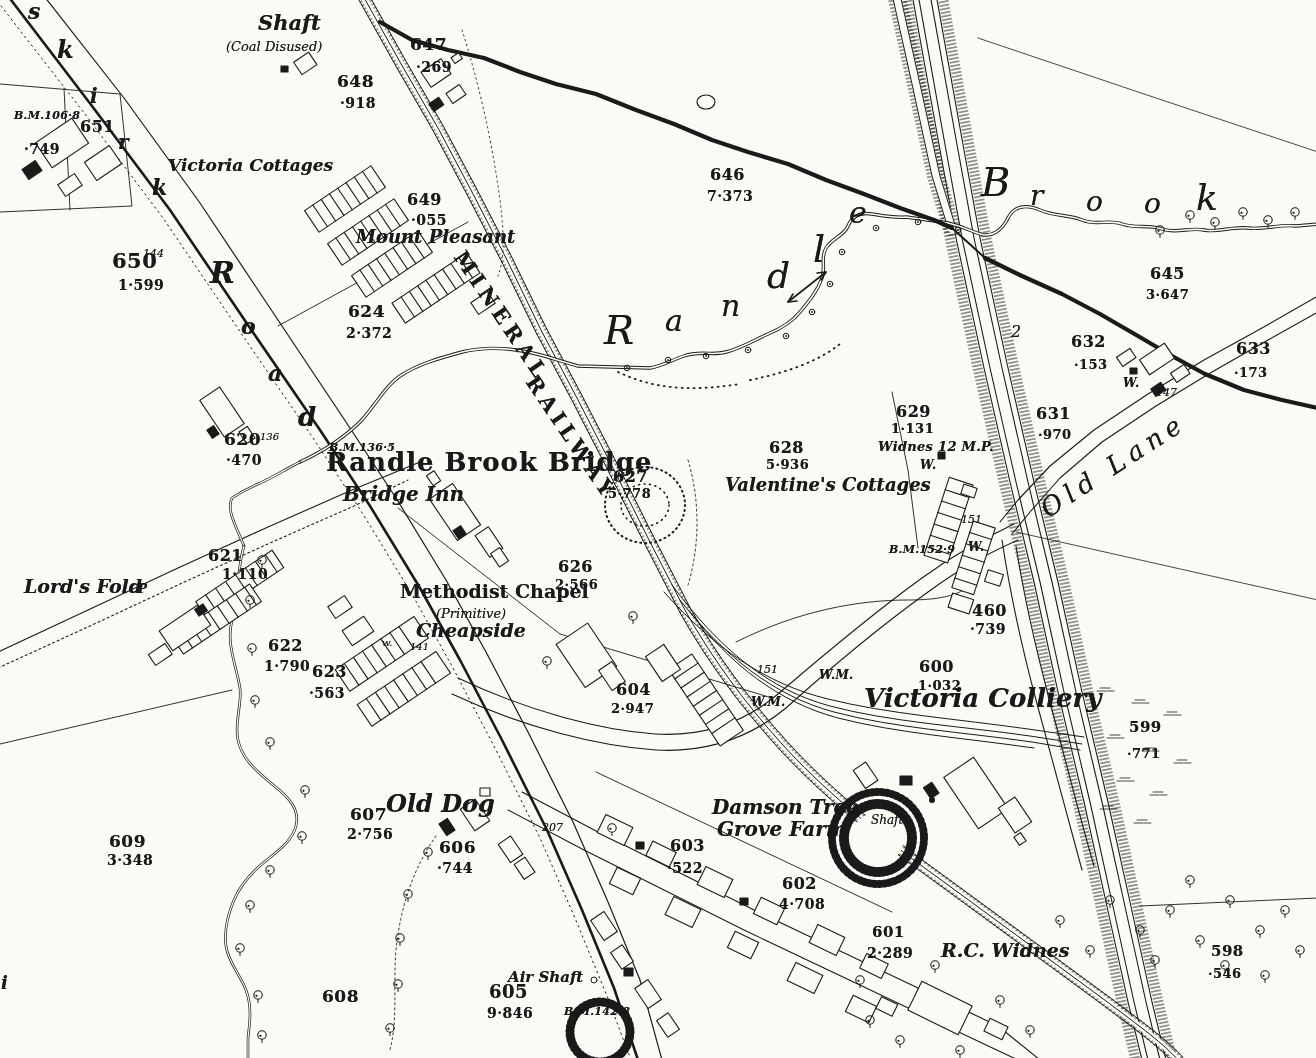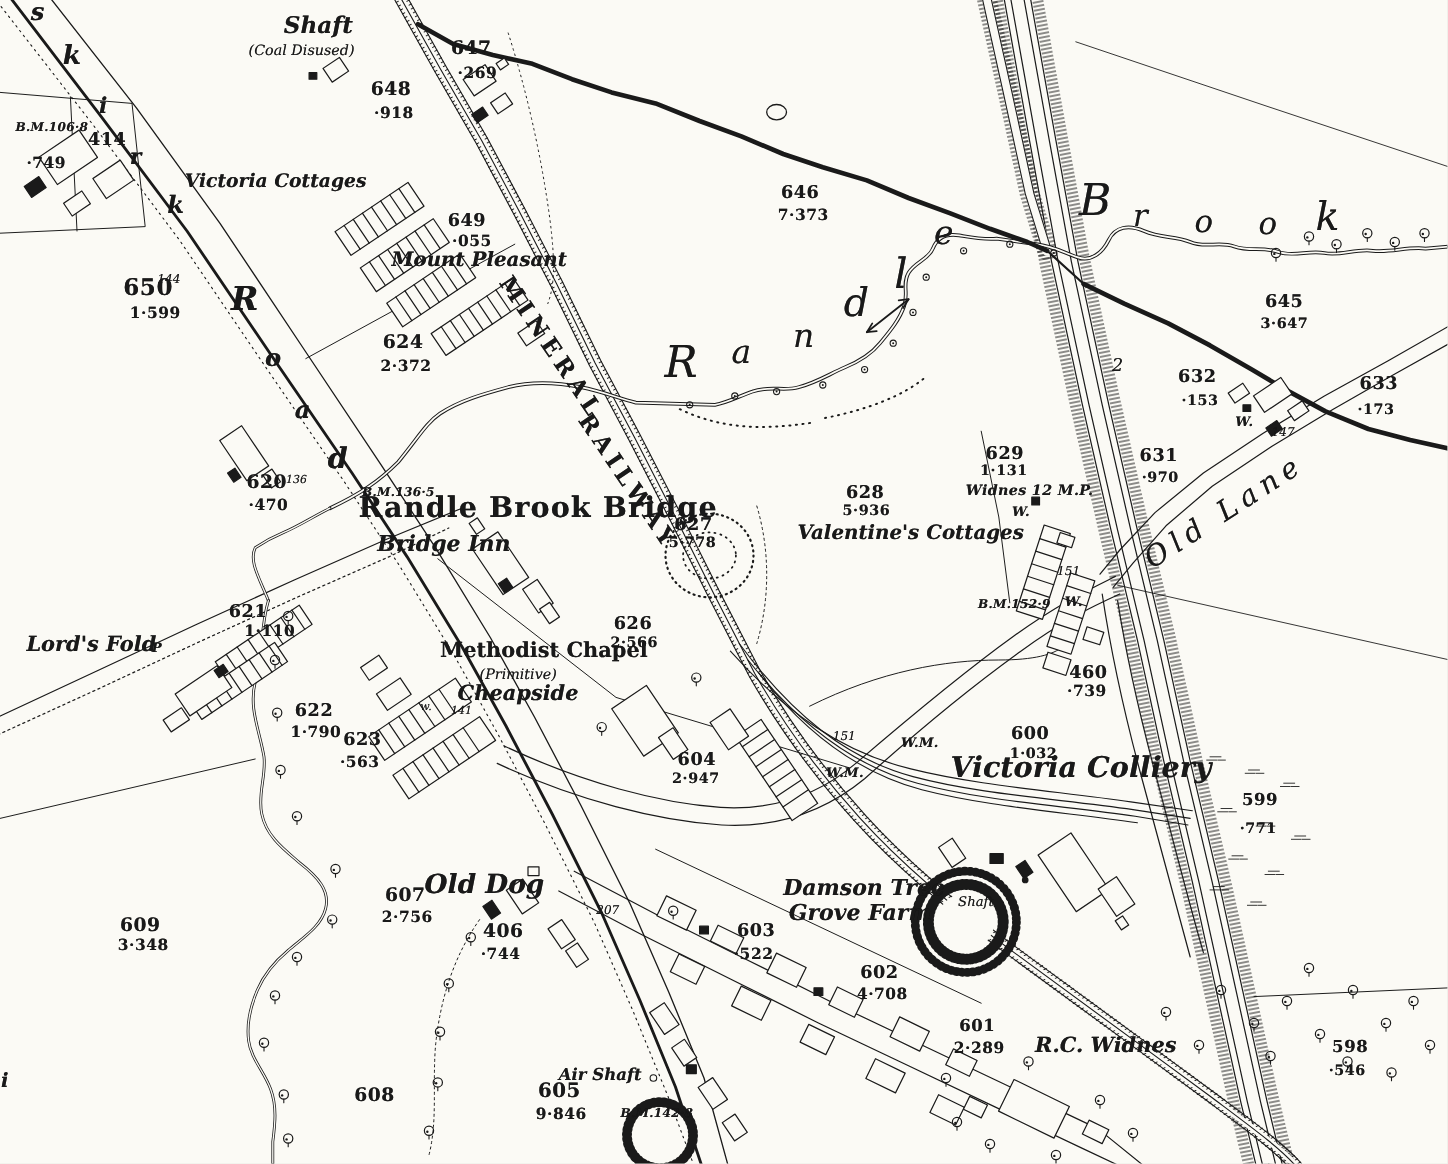--- a/index.html
+++ b/index.html
@@ -369,21 +369,21 @@
           <use href="#tuft" transform="translate(1182,760)"></use>
       <use href="#tuft" transform="translate(1125,778)"></use>
           <use href="#tuft" transform="translate(1158,792)"></use>
       <use href="#tuft" transform="translate(1108,806)"></use>
           <use href="#tuft" transform="translate(1142,820)"></use>
     </g>
   </g>
 </svg>
 
 <div class="lbl bm" style="left:14px;top:110px;font-size:11px">B.M.106·8</div>
-<div class="lbl nm" style="left:80px;top:119px;font-size:16px">414</div>
+<div class="lbl nm" style="left:80px;top:119px;font-size:16px">651</div>
 <div class="lbl nm" style="left:24px;top:142px;font-size:14px">·749</div>
 
 <div class="lbl rd" style="left:28px;top:0px;font-size:22px">s</div>
 <div class="lbl rd" style="left:57px;top:38px;font-size:24px">k</div>
 <div class="lbl rd" style="left:90px;top:86px;font-size:20px">i</div>
 <div class="lbl rd" style="left:118px;top:132px;font-size:20px">r</div>
 <div class="lbl rd" style="left:152px;top:176px;font-size:22px">k</div>
 
 <div class="lbl it" style="left:258px;top:12px;font-size:21px;font-weight:bold">Shaft</div>
 <div class="lbl it" style="left:226px;top:40px;font-size:13px">(Coal Disused)</div>
@@ -489,21 +489,21 @@
 <div class="lbl nm" style="left:972px;top:603px;font-size:16px">460</div>
 <div class="lbl nm" style="left:970px;top:622px;font-size:14px">·739</div>
 <div class="lbl nm" style="left:1129px;top:720px;font-size:15px">599</div>
 <div class="lbl nm" style="left:1127px;top:747px;font-size:13px">·771</div>
 
 <div class="lbl nm" style="left:109px;top:833px;font-size:17px">609</div>
 <div class="lbl nm" style="left:107px;top:853px;font-size:14px">3·348</div>
 <div class="lbl nm" style="left:350px;top:806px;font-size:17px">607</div>
 <div class="lbl nm" style="left:347px;top:827px;font-size:14px">2·756</div>
 <div class="lbl it" style="left:386px;top:792px;font-size:24px;font-weight:bold">Old Dog</div>
-<div class="lbl nm" style="left:439px;top:839px;font-size:17px">406</div>
+<div class="lbl nm" style="left:439px;top:839px;font-size:17px">606</div>
 <div class="lbl nm" style="left:437px;top:861px;font-size:14px">·744</div>
 <div class="lbl it" style="left:542px;top:822px;font-size:11px">207</div>
 
 <div class="lbl nm" style="left:670px;top:838px;font-size:16px">603</div>
 <div class="lbl nm" style="left:667px;top:861px;font-size:14px">·522</div>
 <div class="lbl it" style="left:712px;top:797px;font-size:20px;font-weight:bold">Damson Tree</div>
 <div class="lbl it" style="left:717px;top: 819px;font-size:20px;font-weight:bold">Grove Farm</div>
 <div class="lbl it" style="left:871px;top:814px;font-size:12px">Shaft</div>
 <div class="lbl nm" style="left:782px;top:876px;font-size:16px">602</div>
 <div class="lbl nm" style="left:779px;top:897px;font-size:14px">4·708</div>

